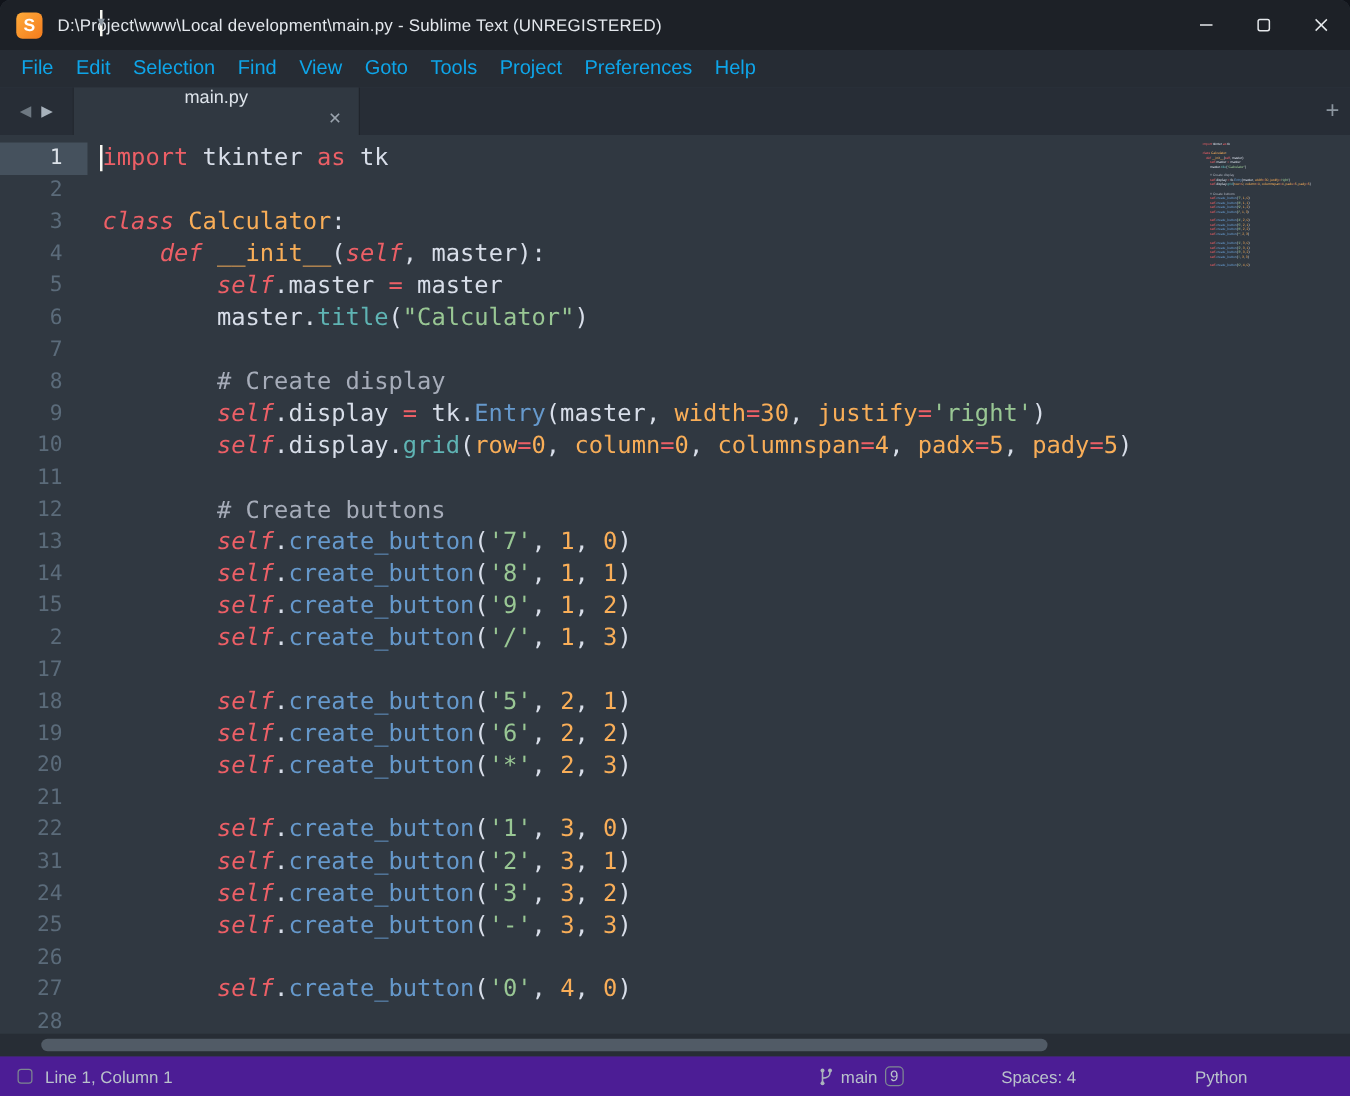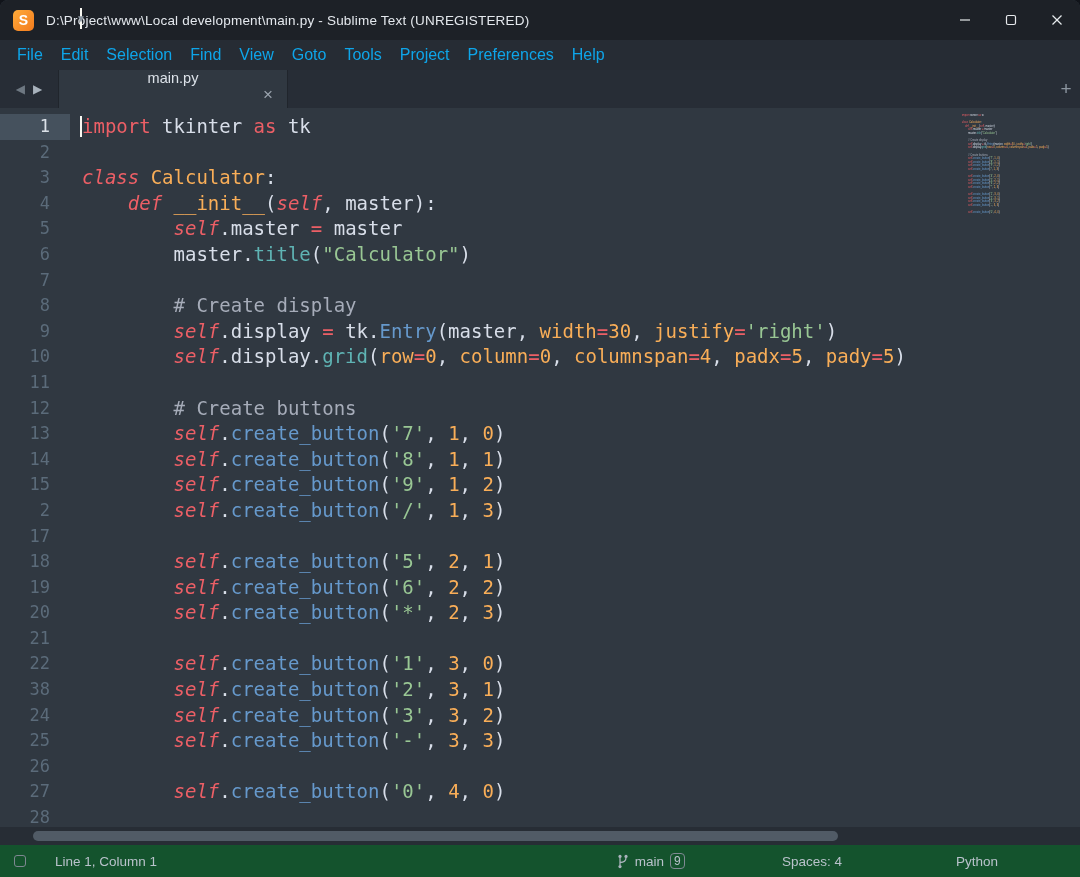--- a/index.html
+++ b/index.html
@@ -56,22 +56,22 @@
   .caret { position:absolute; left:80px; top:8px; width:2px; height:21px; background:#f8f8f2; }
   .minimap { position:absolute; top:6px; right:20px; width:98px; bottom:18px; overflow:hidden; }
   .minimap .code-line { height:3.6px; line-height:3.6px; font-size:2.7px; }
   .bottom-strip { position:absolute; left:0; right:0; bottom:0; height:18px; background:#272d35; }
   .hscrollbar {
     position:absolute; left:33px; bottom:4px; width:805px; height:10px;
     border-radius:5px; background:#515b66;
   }
   
   .statusbar {
-    flex:0 0 32px; background:#14532d; display:flex; align-items:center;
-    color:#b9c2cb; font-size:13.5px; padding:0 14px;gap:19px;
+    flex:0 0 32px; background:#4c1d95; display:flex; align-items:center;
+    color:#b9c2cb; font-size:13.5px; padding:0 14px;
   }
   .status-square { width:12px; height:12px; border:1.4px solid #7d8791; border-radius:3px; margin-right:10px; flex:none; }
   .branch-group { margin-left:auto; display:flex; align-items:center; gap:6px; }
   .badge {
     border:1px solid #7f8993; border-radius:4px; min-width:15px; height:16px;
     display:flex; align-items:center; justify-content:center; padding:0 3px; font-size:12px;
   }
   .spaces { margin-left:78px; }
   .syntax { margin-left:95px; margin-right:68px; }
 </style>
@@ -155,21 +155,21 @@
           <div class="line-num">13</div>
           <div class="line-num">14</div>
           <div class="line-num">15</div>
           <div class="line-num">2</div>
           <div class="line-num">17</div>
           <div class="line-num">18</div>
           <div class="line-num">19</div>
           <div class="line-num">20</div>
           <div class="line-num">21</div>
           <div class="line-num">22</div>
-          <div class="line-num">38</div>
+          <div class="line-num">31</div>
           <div class="line-num">24</div>
           <div class="line-num">25</div>
           <div class="line-num">26</div>
           <div class="line-num">27</div>
           <div class="line-num">28</div>
         </div>
       <div class="code">
           <div class="code-line"><span class="tok-red">import</span><span class="tok-fg"> tkinter </span><span class="tok-red">as</span><span class="tok-fg"> tk</span></div>
           <div class="code-line"></div>
           <div class="code-line"><span class="tok-redi">class</span><span class="tok-fg"> </span><span class="tok-orange">Calculator</span><span class="tok-fg">:</span></div>

